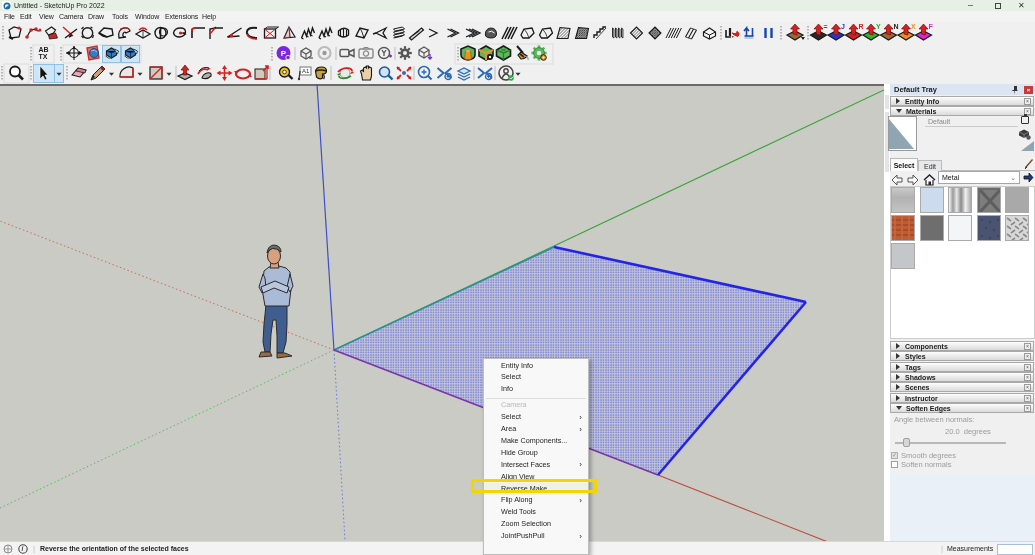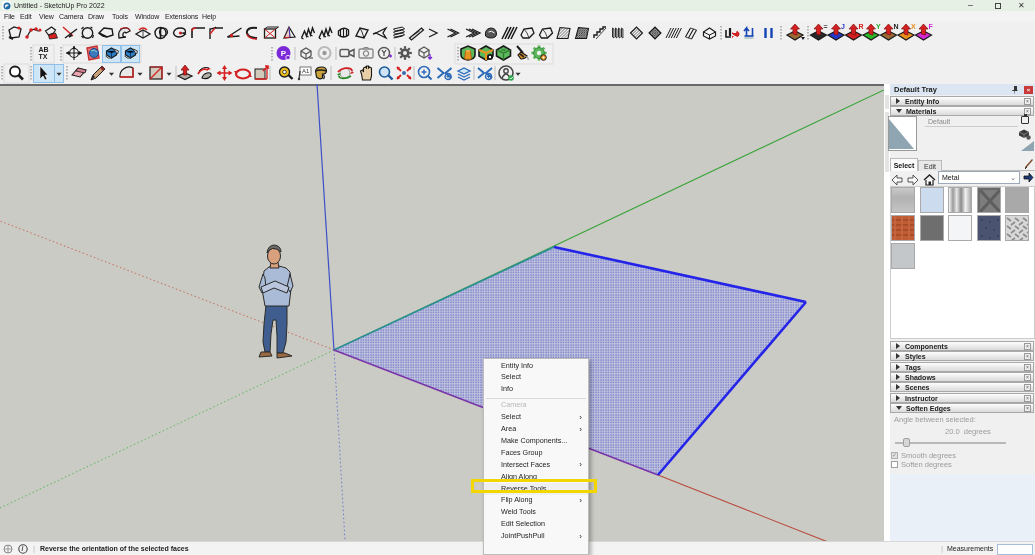--- a/index.html
+++ b/index.html
@@ -679,28 +679,28 @@
 <div style="position:absolute;left:891px;top:243px;width:24px;height:26px;border:1px solid #aaa;box-sizing:border-box;overflow:hidden;">
     <div style="width:100%;height:100%;background:#c3c7ca"></div>
   </div>
 <div style="position:absolute;left:890px;top:341px;width:144px;height:10px;background:linear-gradient(#fdfdfd,#dadada);border:1px solid #a9a9a9;box-sizing:border-box;font:bold 7px &quot;Liberation Sans&quot;,sans-serif;color:#222;line-height:9px;padding-left:5px;"><span style="display:inline-block;width:0;height:0;border-left:4px solid #333;border-top:3px solid transparent;border-bottom:3px solid transparent;margin-right:5px;"></span>Components<span style="position:absolute;right:2px;top:1px;width:7px;height:7px;border:1px solid #999;background:#eee;box-sizing:border-box;font:5px &quot;Liberation Sans&quot;,sans-serif;color:#555;text-align:center;line-height:5px;">×</span></div>
 <div style="position:absolute;left:890px;top:351.3px;width:144px;height:10px;background:linear-gradient(#fdfdfd,#dadada);border:1px solid #a9a9a9;box-sizing:border-box;font:bold 7px &quot;Liberation Sans&quot;,sans-serif;color:#222;line-height:9px;padding-left:5px;"><span style="display:inline-block;width:0;height:0;border-left:4px solid #333;border-top:3px solid transparent;border-bottom:3px solid transparent;margin-right:5px;"></span>Styles<span style="position:absolute;right:2px;top:1px;width:7px;height:7px;border:1px solid #999;background:#eee;box-sizing:border-box;font:5px &quot;Liberation Sans&quot;,sans-serif;color:#555;text-align:center;line-height:5px;">×</span></div>
 <div style="position:absolute;left:890px;top:361.6px;width:144px;height:10px;background:linear-gradient(#fdfdfd,#dadada);border:1px solid #a9a9a9;box-sizing:border-box;font:bold 7px &quot;Liberation Sans&quot;,sans-serif;color:#222;line-height:9px;padding-left:5px;"><span style="display:inline-block;width:0;height:0;border-left:4px solid #333;border-top:3px solid transparent;border-bottom:3px solid transparent;margin-right:5px;"></span>Tags<span style="position:absolute;right:2px;top:1px;width:7px;height:7px;border:1px solid #999;background:#eee;box-sizing:border-box;font:5px &quot;Liberation Sans&quot;,sans-serif;color:#555;text-align:center;line-height:5px;">×</span></div>
 <div style="position:absolute;left:890px;top:371.90000000000003px;width:144px;height:10px;background:linear-gradient(#fdfdfd,#dadada);border:1px solid #a9a9a9;box-sizing:border-box;font:bold 7px &quot;Liberation Sans&quot;,sans-serif;color:#222;line-height:9px;padding-left:5px;"><span style="display:inline-block;width:0;height:0;border-left:4px solid #333;border-top:3px solid transparent;border-bottom:3px solid transparent;margin-right:5px;"></span>Shadows<span style="position:absolute;right:2px;top:1px;width:7px;height:7px;border:1px solid #999;background:#eee;box-sizing:border-box;font:5px &quot;Liberation Sans&quot;,sans-serif;color:#555;text-align:center;line-height:5px;">×</span></div>
 <div style="position:absolute;left:890px;top:382.20000000000005px;width:144px;height:10px;background:linear-gradient(#fdfdfd,#dadada);border:1px solid #a9a9a9;box-sizing:border-box;font:bold 7px &quot;Liberation Sans&quot;,sans-serif;color:#222;line-height:9px;padding-left:5px;"><span style="display:inline-block;width:0;height:0;border-left:4px solid #333;border-top:3px solid transparent;border-bottom:3px solid transparent;margin-right:5px;"></span>Scenes<span style="position:absolute;right:2px;top:1px;width:7px;height:7px;border:1px solid #999;background:#eee;box-sizing:border-box;font:5px &quot;Liberation Sans&quot;,sans-serif;color:#555;text-align:center;line-height:5px;">×</span></div>
 <div style="position:absolute;left:890px;top:392.50000000000006px;width:144px;height:10px;background:linear-gradient(#fdfdfd,#dadada);border:1px solid #a9a9a9;box-sizing:border-box;font:bold 7px &quot;Liberation Sans&quot;,sans-serif;color:#222;line-height:9px;padding-left:5px;"><span style="display:inline-block;width:0;height:0;border-left:4px solid #333;border-top:3px solid transparent;border-bottom:3px solid transparent;margin-right:5px;"></span>Instructor<span style="position:absolute;right:2px;top:1px;width:7px;height:7px;border:1px solid #999;background:#eee;box-sizing:border-box;font:5px &quot;Liberation Sans&quot;,sans-serif;color:#555;text-align:center;line-height:5px;">×</span></div>
 <div style="position:absolute;left:890px;top:403px;width:144px;height:10px;background:linear-gradient(#fdfdfd,#dadada);border:1px solid #a9a9a9;box-sizing:border-box;font:bold 7px &quot;Liberation Sans&quot;,sans-serif;color:#222;line-height:9px;padding-left:5px;"><span style="display:inline-block;width:0;height:0;border-top:4px solid #333;border-left:3px solid transparent;border-right:3px solid transparent;margin-right:4px;position:relative;top:-1px;"></span>Soften Edges<span style="position:absolute;right:2px;top:1px;width:7px;height:7px;border:1px solid #999;background:#eee;box-sizing:border-box;font:5px &quot;Liberation Sans&quot;,sans-serif;color:#555;text-align:center;line-height:5px;">×</span></div>
-<div style="position:absolute;left:894px;top:415px;font:7.5px &quot;Liberation Sans&quot;,sans-serif;color:#9b9b9b;">Angle between selected:</div>
+<div style="position:absolute;left:894px;top:415px;font:7.5px &quot;Liberation Sans&quot;,sans-serif;color:#9b9b9b;">Angle between normals:</div>
 <div style="position:absolute;left:945px;top:427px;font:7.5px &quot;Liberation Sans&quot;,sans-serif;color:#9b9b9b;">20.0&nbsp; degrees</div>
 <div style="position:absolute;left:895px;top:442px;width:111px;height:2px;background:#b8b8b8;"></div>
 <div style="position:absolute;left:903px;top:438px;width:7px;height:9px;background:#d6d6d6;border:1px solid #a0a0a0;border-radius:2px;box-sizing:border-box;"></div>
 <div style="position:absolute;left:891px;top:452px;width:7px;height:7px;background:#e0e0e0;border:1px solid #b0b0b0;box-sizing:border-box;font:6px &quot;Liberation Sans&quot;,sans-serif;color:#8a8a8a;line-height:5px;text-align:center;">✓</div>
 <div style="position:absolute;left:901px;top:451px;font:7.5px &quot;Liberation Sans&quot;,sans-serif;color:#9b9b9b;">Smooth degrees</div>
 <div style="position:absolute;left:891px;top:461px;width:7px;height:7px;background:#fff;border:1px solid #a0a0a0;box-sizing:border-box;"></div>
-<div style="position:absolute;left:901px;top:460px;font:7.5px &quot;Liberation Sans&quot;,sans-serif;color:#9b9b9b;">Soften degrees</div>
+<div style="position:absolute;left:901px;top:460px;font:7.5px &quot;Liberation Sans&quot;,sans-serif;color:#9b9b9b;">Soften normals</div>
 <div style="position:absolute;left:890px;top:474px;width:145px;height:67px;background:#eaf0f8;"></div>
 
 <div style="position:absolute;left:0;top:541px;width:1035px;height:14px;background:#f3f3f3;border-top:1px solid #d8d8d8;box-sizing:border-box;">
  <svg style="position:absolute;left:3px;top:2px;" width="30" height="10">
   <circle cx="5" cy="5" r="4" fill="none" stroke="#888" stroke-width="1"></circle>
       <path d="M5,1.5 V8.5 M1.5,5 H8.5" stroke="#888" stroke-width="0.8"></path>
   <circle cx="20" cy="5" r="4.2" fill="none" stroke="#444" stroke-width="1.1"></circle>
       <text x="18.6" y="7.4" font-size="6.5" fill="#444" font-family="Liberation Sans,sans-serif" font-style="italic" font-weight="bold">i</text>
  </svg>
  <span style="position:absolute;left:33px;top:2px;color:#bbb;font:8px 'Liberation Sans',sans-serif;">|</span>
@@ -711,20 +711,20 @@
 </div>
 <div style="position:absolute;left:483px;top:358px;width:106px;height:197px;background:#f8f8f8;border:1px solid #bdbdbd;box-shadow:2px 2px 4px rgba(0,0,0,0.3);box-sizing:border-box;"></div>
 <div style="position:absolute;left:484px;top:359.5px;width:104px;height:12px;font:7.2px &quot;Liberation Sans&quot;,sans-serif;color:#1c1c1c;line-height:12px;padding-left:17px;box-sizing:border-box;white-space:nowrap;">Entity Info</div>
 <div style="position:absolute;left:484px;top:371.4px;width:104px;height:12px;font:7.2px &quot;Liberation Sans&quot;,sans-serif;color:#1c1c1c;line-height:12px;padding-left:17px;box-sizing:border-box;white-space:nowrap;">Select</div>
 <div style="position:absolute;left:484px;top:383.29999999999995px;width:104px;height:12px;font:7.2px &quot;Liberation Sans&quot;,sans-serif;color:#1c1c1c;line-height:12px;padding-left:17px;box-sizing:border-box;white-space:nowrap;">Info</div>
 <div style="position:absolute;left:486px;top:398.19999999999993px;width:100px;height:1px;background:#dcdcdc;"></div>
 <div style="position:absolute;left:484px;top:399.19999999999993px;width:104px;height:12px;font:7.2px &quot;Liberation Sans&quot;,sans-serif;color:#b8b8b8;line-height:12px;padding-left:17px;box-sizing:border-box;white-space:nowrap;">Camera</div>
 <div style="position:absolute;left:484px;top:411.0999999999999px;width:104px;height:12px;font:7.2px &quot;Liberation Sans&quot;,sans-serif;color:#1c1c1c;line-height:12px;padding-left:17px;box-sizing:border-box;white-space:nowrap;">Select<span style="position:absolute;right:6px;top:0.5px;font-size:8px;color:#222;font-family:Liberation Sans,sans-serif;">›</span></div>
 <div style="position:absolute;left:484px;top:422.9999999999999px;width:104px;height:12px;font:7.2px &quot;Liberation Sans&quot;,sans-serif;color:#1c1c1c;line-height:12px;padding-left:17px;box-sizing:border-box;white-space:nowrap;">Area<span style="position:absolute;right:6px;top:0.5px;font-size:8px;color:#222;font-family:Liberation Sans,sans-serif;">›</span></div>
 <div style="position:absolute;left:484px;top:434.89999999999986px;width:104px;height:12px;font:7.2px &quot;Liberation Sans&quot;,sans-serif;color:#1c1c1c;line-height:12px;padding-left:17px;box-sizing:border-box;white-space:nowrap;">Make Components...</div>
-<div style="position:absolute;left:484px;top:446.79999999999984px;width:104px;height:12px;font:7.2px &quot;Liberation Sans&quot;,sans-serif;color:#1c1c1c;line-height:12px;padding-left:17px;box-sizing:border-box;white-space:nowrap;">Faces Group</div>
+<div style="position:absolute;left:484px;top:446.79999999999984px;width:104px;height:12px;font:7.2px &quot;Liberation Sans&quot;,sans-serif;color:#1c1c1c;line-height:12px;padding-left:17px;box-sizing:border-box;white-space:nowrap;">Hide Group</div>
 <div style="position:absolute;left:484px;top:458.6999999999998px;width:104px;height:12px;font:7.2px &quot;Liberation Sans&quot;,sans-serif;color:#1c1c1c;line-height:12px;padding-left:17px;box-sizing:border-box;white-space:nowrap;">Intersect Faces<span style="position:absolute;right:6px;top:0.5px;font-size:8px;color:#222;font-family:Liberation Sans,sans-serif;">›</span></div>
-<div style="position:absolute;left:484px;top:470.5999999999998px;width:104px;height:12px;font:7.2px &quot;Liberation Sans&quot;,sans-serif;color:#1c1c1c;line-height:12px;padding-left:17px;box-sizing:border-box;white-space:nowrap;">Align Along</div>
-<div style="position:absolute;left:484px;top:482.4999999999998px;width:104px;height:12px;background:#efefef;font:7.2px &quot;Liberation Sans&quot;,sans-serif;color:#1c1c1c;line-height:12px;padding-left:17px;box-sizing:border-box;white-space:nowrap;">Reverse Tools</div>
+<div style="position:absolute;left:484px;top:470.5999999999998px;width:104px;height:12px;font:7.2px &quot;Liberation Sans&quot;,sans-serif;color:#1c1c1c;line-height:12px;padding-left:17px;box-sizing:border-box;white-space:nowrap;">Align View</div>
+<div style="position:absolute;left:484px;top:482.4999999999998px;width:104px;height:12px;background:#efefef;font:7.2px &quot;Liberation Sans&quot;,sans-serif;color:#1c1c1c;line-height:12px;padding-left:17px;box-sizing:border-box;white-space:nowrap;">Reverse Make</div>
 <div style="position:absolute;left:484px;top:494.39999999999975px;width:104px;height:12px;font:7.2px &quot;Liberation Sans&quot;,sans-serif;color:#1c1c1c;line-height:12px;padding-left:17px;box-sizing:border-box;white-space:nowrap;">Flip Along<span style="position:absolute;right:6px;top:0.5px;font-size:8px;color:#222;font-family:Liberation Sans,sans-serif;">›</span></div>
 <div style="position:absolute;left:484px;top:506.2999999999997px;width:104px;height:12px;font:7.2px &quot;Liberation Sans&quot;,sans-serif;color:#1c1c1c;line-height:12px;padding-left:17px;box-sizing:border-box;white-space:nowrap;">Weld Tools</div>
-<div style="position:absolute;left:484px;top:518.1999999999997px;width:104px;height:12px;font:7.2px &quot;Liberation Sans&quot;,sans-serif;color:#1c1c1c;line-height:12px;padding-left:17px;box-sizing:border-box;white-space:nowrap;">Edit Selection</div>
+<div style="position:absolute;left:484px;top:518.1999999999997px;width:104px;height:12px;font:7.2px &quot;Liberation Sans&quot;,sans-serif;color:#1c1c1c;line-height:12px;padding-left:17px;box-sizing:border-box;white-space:nowrap;">Zoom Selection</div>
 <div style="position:absolute;left:484px;top:530.0999999999997px;width:104px;height:12px;font:7.2px &quot;Liberation Sans&quot;,sans-serif;color:#1c1c1c;line-height:12px;padding-left:17px;box-sizing:border-box;white-space:nowrap;">JointPushPull<span style="position:absolute;right:6px;top:0.5px;font-size:8px;color:#222;font-family:Liberation Sans,sans-serif;">›</span></div>
 <div style="position:absolute;left:471px;top:479px;width:126px;height:13.5px;border:3px solid #f2d600;box-sizing:border-box;"></div>
 </body></html>

